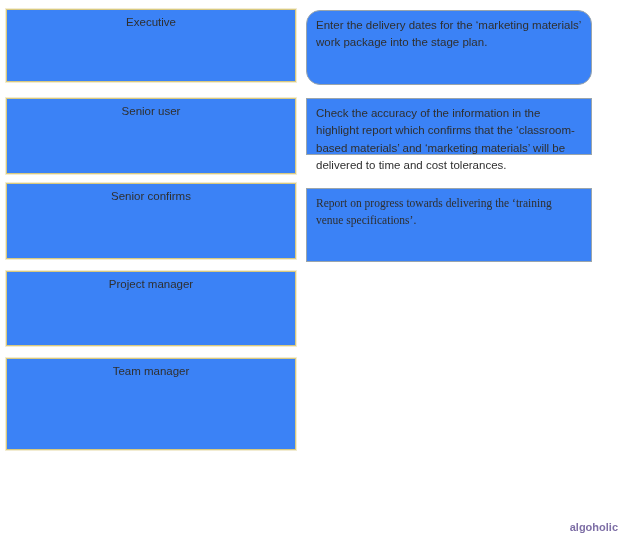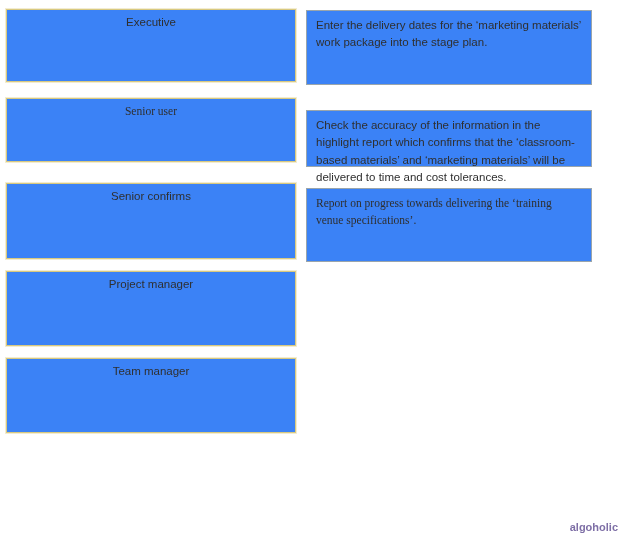--- a/index.html
+++ b/index.html
@@ -41,27 +41,27 @@
     border:1px solid var(--task-box-border);
   }
   .task-text{
     padding:6px 9px 0 9px;
     font-size:11.5px;
     line-height:1.5;
     color:var(--text);
   }
   
   .role-1{top:9px;height:73px;}
-  .role-2{top:98px;height:64px;font-family:Liberation Serif, serif;}
+  .role-2{top:98px;height:76px;}
   .role-3{top:183px;height:76px;}
   .role-4{top:271px;height:75px;}
-  .role-5{top:358px;height:75px;}
+  .role-5{top:358px;height:92px;}
   .role-6{top:442px;height:77px;}
-  .task-1{top:10px;height:75px;}
-  .task-2{top:98px;height:57px;margin-top:12px;}
+  .task-1{top:10px;height:75px;border-radius:14px;}
+  .task-2{top:98px;height:57px;}
   .task-3{top:188px;height:74px;font-family:Liberation Serif, serif;}
   .watermark{
     position:absolute;
     right:12px;
     bottom:8px;
     font-size:11px;
     color:var(--watermark);
     font-weight:bold;
   }
 </style>

